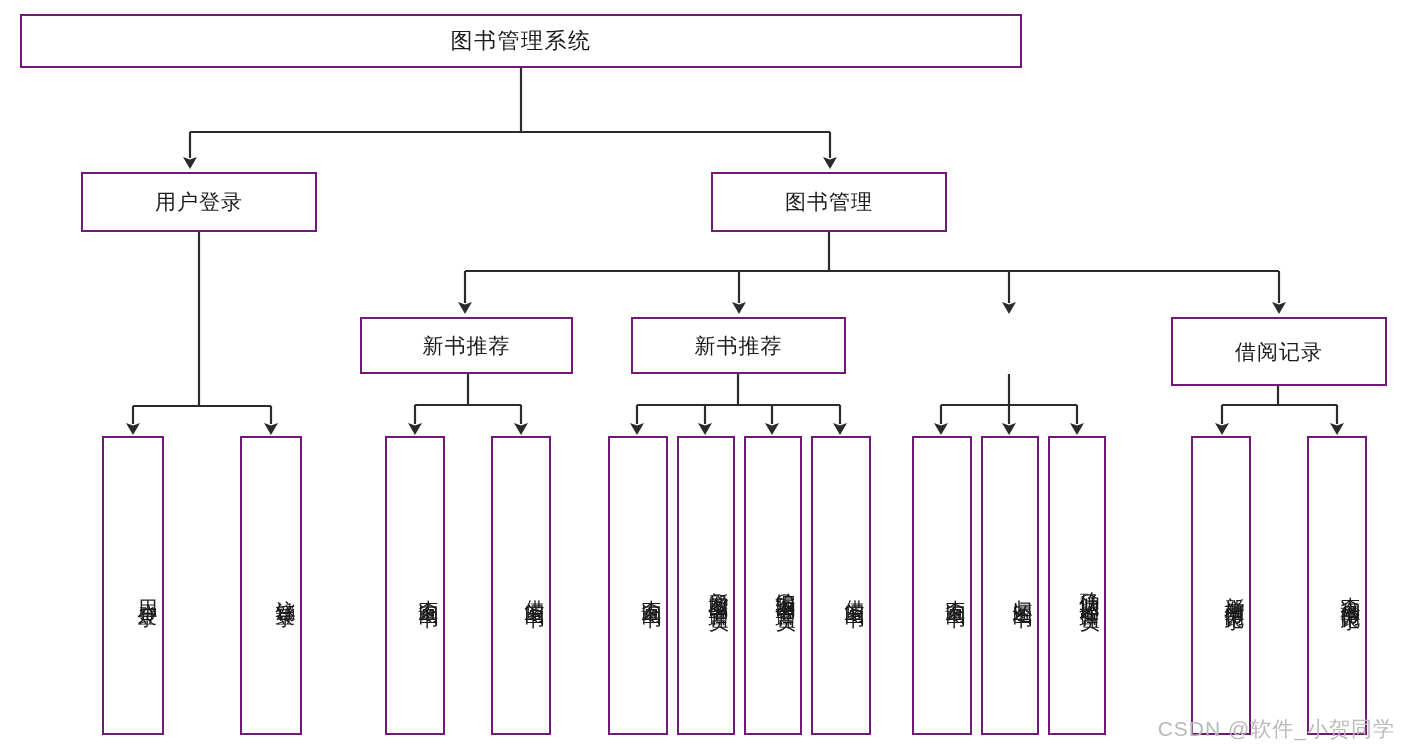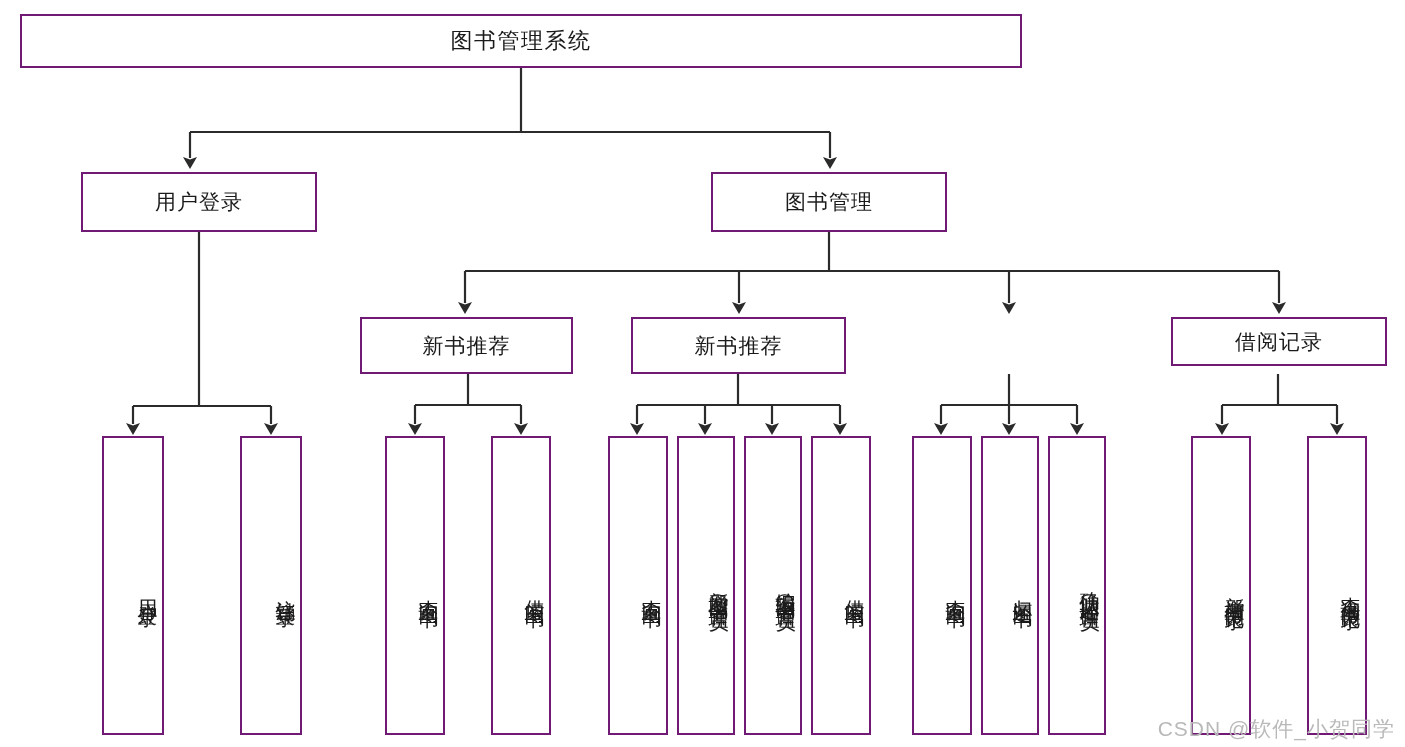--- a/index.html
+++ b/index.html
@@ -142,21 +142,21 @@
   <div class="node horiz" style="left:711px; top:172px; width:236px; height:60px;">
     <span>图书管理</span>
   </div>
 
   <div class="node horiz" style="left:360px; top:317px; width:213px; height:57px;">
     <span>新书推荐</span>
   </div>
   <div class="node horiz" style="left:631px; top:317px; width:215px; height:57px;">
     <span>新书推荐</span>
   </div>
-  <div class="node horiz" style="left:1171px; top:317px; width:216px; height:49px;">
+  <div class="node horiz" style="left:1171px; top:317px; width:216px; height:69px;">
     <span>借阅记录</span>
   </div>
 
   <div class="node vert" style="left:102px; top:436px; width:62px; height:299px;">
     <span class="vlabel">用户登录</span>
   </div>
   <div class="node vert" style="left:240px; top:436px; width:62px; height:299px;">
     <span class="vlabel">注销登录</span>
   </div>
 

